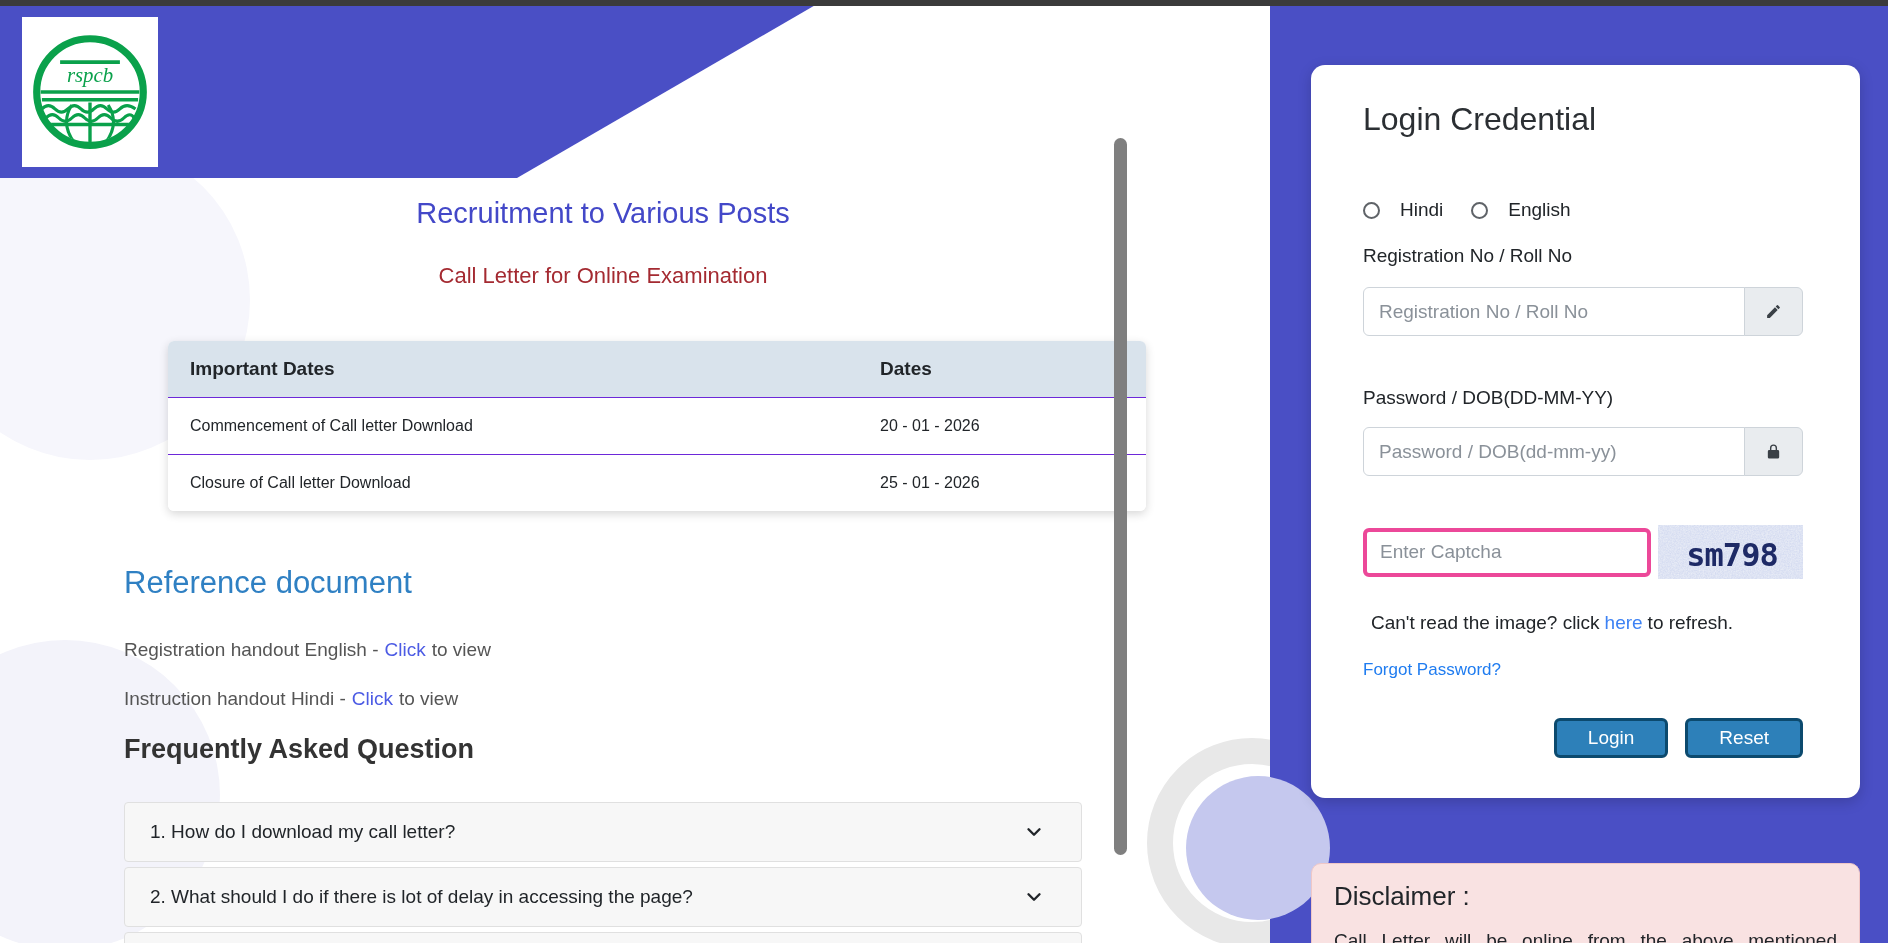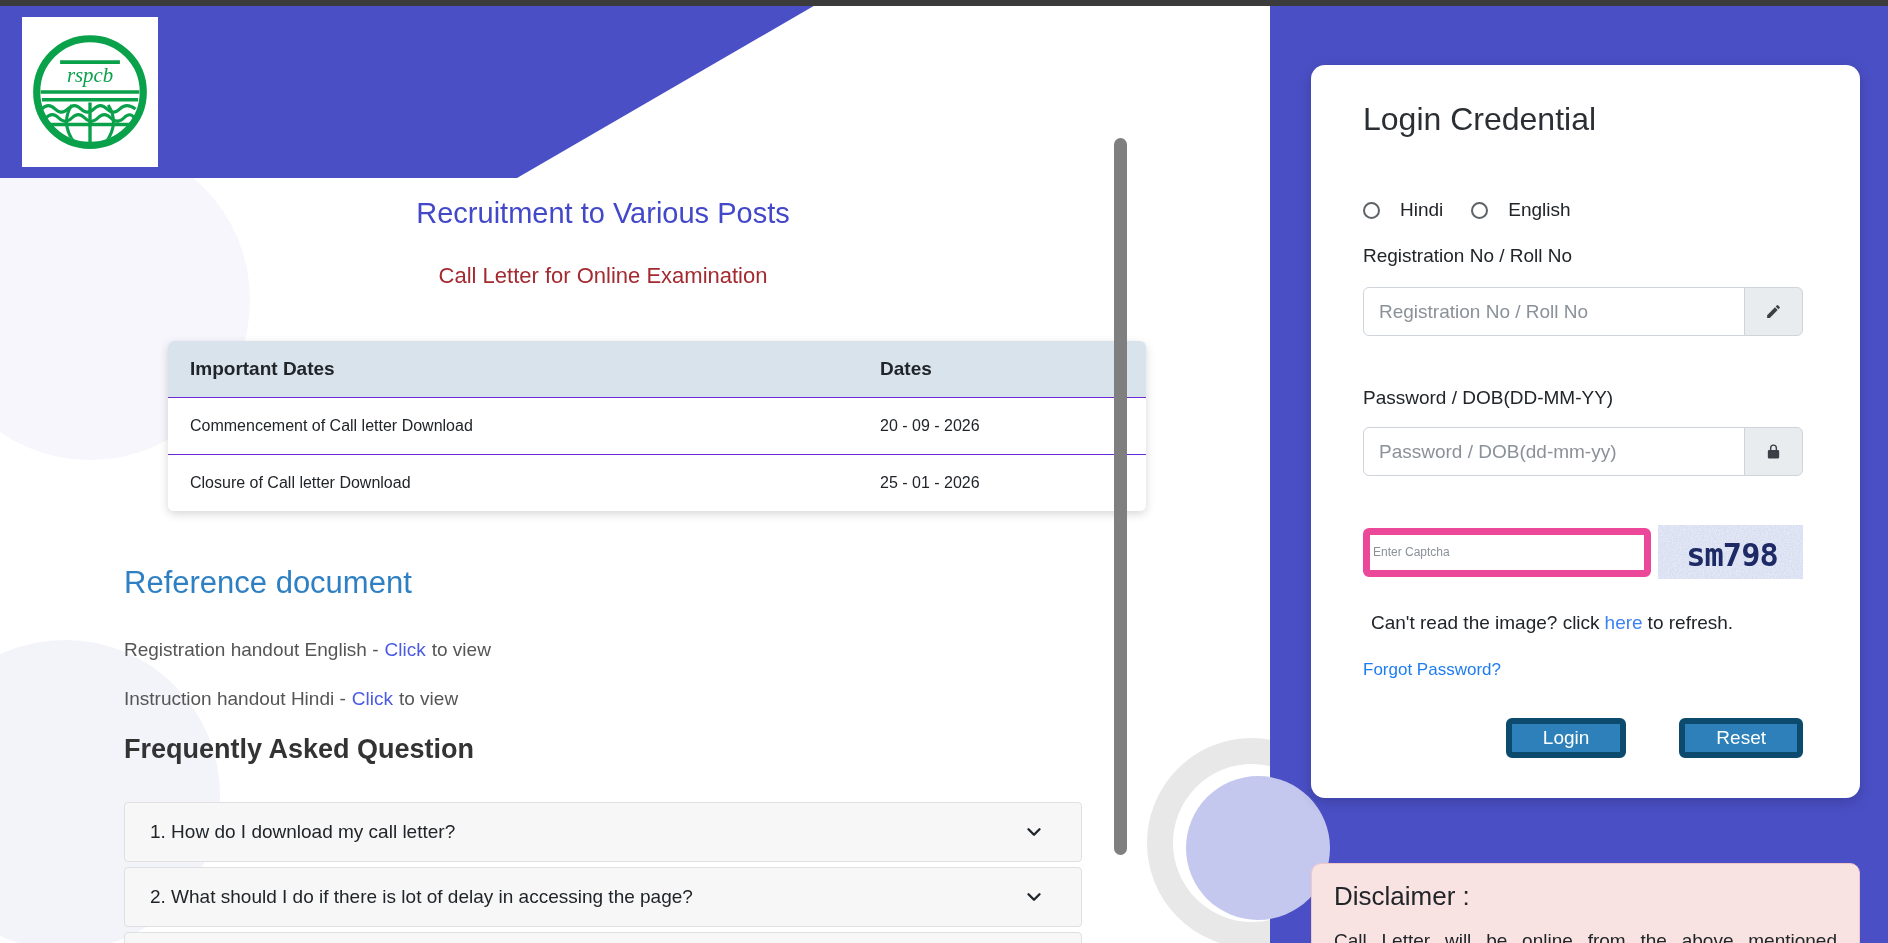--- a/index.html
+++ b/index.html
@@ -71,31 +71,31 @@
   .lbl-reg{top:180px;} .lbl-pwd{top:322px;}
   .input-group{position:absolute;left:52px;width:440px;height:49px;display:flex;}
   .grp-reg{top:222px;} .grp-pwd{top:362px;}
   .tx-input{flex:1;height:49px;border:1px solid #ced4da;border-radius:6px 0 0 6px;font-size:19px;
            font-family:inherit;color:#212529;padding:0 15px;box-sizing:border-box;min-width:0;}
   .tx-input::placeholder{color:#8a9199;opacity:1;}
   .addon{width:59px;height:49px;background:#e9ecef;border:1px solid #ced4da;margin-left:-1px;
            border-radius:0 6px 6px 0;display:flex;align-items:center;justify-content:center;box-sizing:border-box;}
   .captcha-row{position:absolute;left:52px;top:460px;width:440px;display:flex;
            justify-content:space-between;align-items:center;}
-  .captcha-input{width:288px;height:49px;border:7px solid #ec4899;border-radius:6px;font-size:12px;
-           font-family:inherit;color:#212529;padding:0 3px;box-sizing:border-box;}
+  .captcha-input{width:288px;height:49px;border:4px solid #ec4899;border-radius:6px;font-size:19px;
+           font-family:inherit;color:#212529;padding:0 13px;box-sizing:border-box;}
   .captcha-input::placeholder{color:#8a9199;opacity:1;}
   .captcha-img{display:block;}
   .lc-refresh{position:absolute;left:52px;top:547px;font-size:19px;color:#212529;margin-left:8px;}
   .lc-refresh .lnk{color:#3d82f4;margin:0 5px;cursor:pointer;}
   .lc-forgot{position:absolute;left:52px;top:595px;font-size:17px;color:#1f7cf0;cursor:pointer;}
   .lc-buttons{position:absolute;left:52px;top:653px;width:440px;display:flex;
            justify-content:flex-end;gap:17px;}
-  .btn{height:40px;background:#2d80b9;border:6px solid #0c4a6e;border-radius:6px;color:#fff;
-           font-size:19px;font-family:inherit;padding:0 31px;cursor:pointer;margin-left:36px;}
+  .btn{height:40px;background:#2d80b9;border:3px solid #0c4a6e;border-radius:6px;color:#fff;
+           font-size:19px;font-family:inherit;padding:0 31px;cursor:pointer;}
 
   
   .disclaimer{position:absolute;left:1311px;top:863px;width:549px;height:130px;background:#f9e2e2;
            border:1px solid #efc7c7;border-radius:10px;box-sizing:border-box;padding:16px 22px;z-index:4;}
   .disc-title{font-size:26px;font-weight:400;color:#212529;line-height:32px;margin:0 0 15px 0;}
   .disc-text{font-size:19px;color:#212529;margin:0;text-align:justify;word-spacing:6px;line-height:1.5;}
 </style>
 </head>
 <body>
 
@@ -146,21 +146,21 @@
         </colgroup>
       <thead>
         <tr>
           <th>Important Dates</th>
           <th class="col2">Dates</th>
         </tr>
       </thead>
       <tbody>
         <tr>
           <td>Commencement of Call letter Download</td>
-          <td class="col2">20 - 09 - 2026</td>
+          <td class="col2">20 - 01 - 2026</td>
         </tr>
         <tr>
           <td>Closure of Call letter Download</td>
           <td class="col2">25 - 01 - 2026</td>
         </tr>
       </tbody>
     </table>
   </div>
 
   <div class="ref-heading">Reference document</div>

